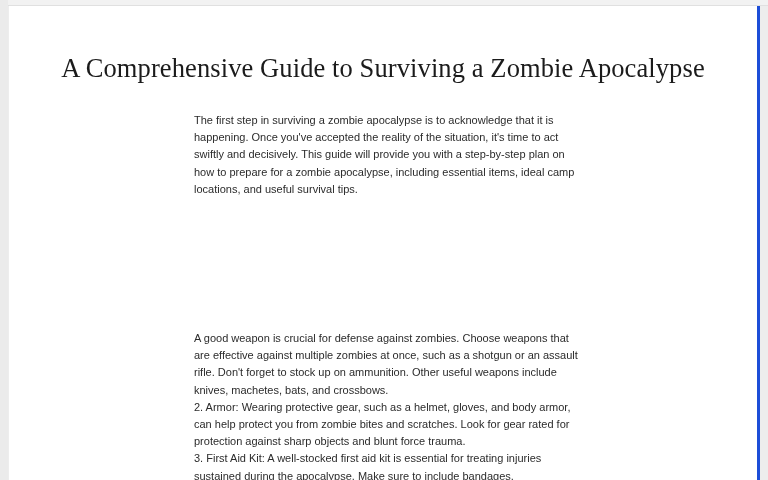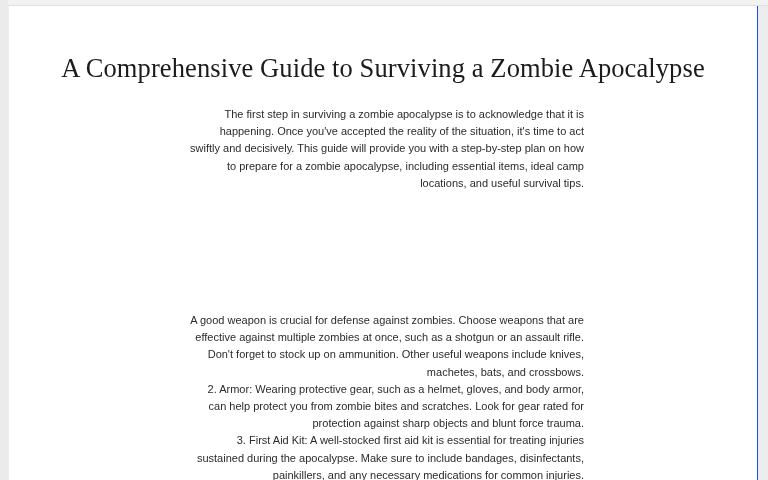--- a/index.html
+++ b/index.html
@@ -33,21 +33,21 @@
     background: #f2f2f2;
     border-bottom: 1px solid #e0e0e0;
   }
   .page {
     position: absolute;
     left: 9px;
     top: 6px;
     width: 748px;
     height: 474px;
     background: #ffffff;
-    border-right: 1px solid #1d4ed8;
+    border-right: 3px solid #1d4ed8;
     overflow: hidden;
   }
   .page-inner {
     position: relative;
     width: 748px;
     height: 474px;
   }
   .doc-title {
     position: absolute;
     left: 0;
@@ -65,22 +65,22 @@
     position: absolute;
     left: 167px;
     top: 88px;
     width: 420px;
   }
   .para {
     font-family: "Liberation Sans", sans-serif;
     font-size: 11px;
     line-height: 17.2px;
     color: #2b2b2b;
-    margin: 12px;
-    text-align: right;
+    margin: 18px;
+    text-align: left;
   }
   .section-heading {
     font-family: "Liberation Serif", serif;
     font-size: 15px;
     font-weight: 700;
     color: #111111;
     text-align: center;
     margin: 0;
     line-height: 20px;
   }

